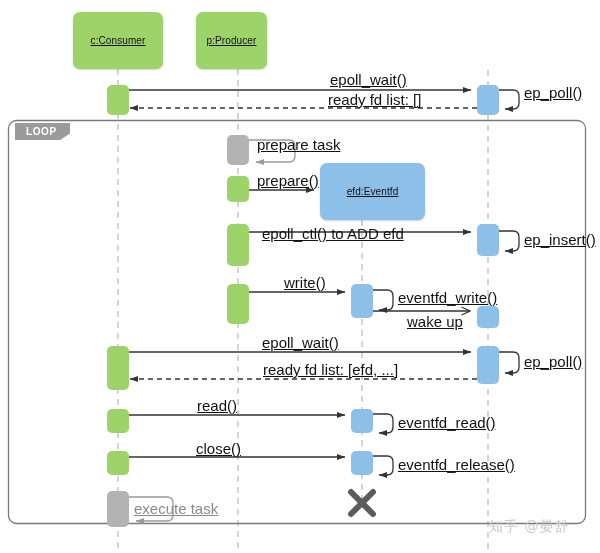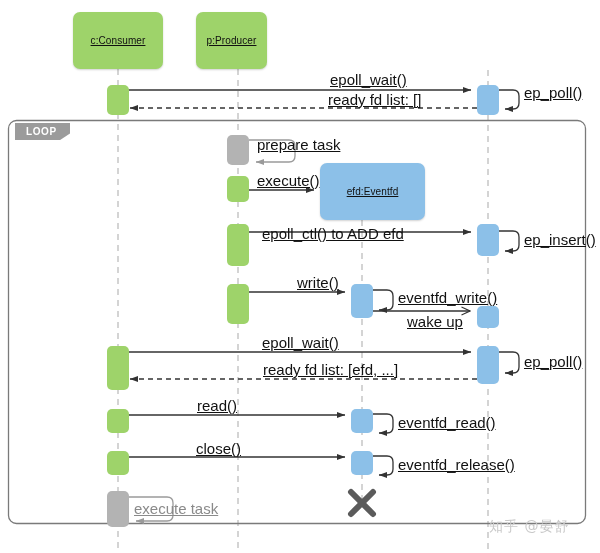--- a/index.html
+++ b/index.html
@@ -197,23 +197,23 @@
 
   <div class="activation act-gray" style="left:107px; top:491px; width:22px; height:36px;"></div>
 
   <div class="loop-tag" style="left:15px; top:123px; width:55px; height:17px;">
     <span>LOOP</span>
   </div>
 
   <div class="msg-label" style="left:330px; top:74px;">epoll_wait()</div>
   <div class="msg-label" style="left:328px; top:94px;">ready fd list: []</div>
   <div class="msg-label" style="left:257px; top:139px;">prepare task</div>
-  <div class="msg-label" style="left:257px; top:175px;">execute()</div>
+  <div class="msg-label" style="left:257px; top:175px;">prepare()</div>
   <div class="msg-label" style="left:262px; top:228px;text-align:center;">epoll_ctl() to ADD efd</div>
-  <div class="msg-label" style="left:297px; top:277px;">write()</div>
+  <div class="msg-label" style="left:284px; top:277px;">write()</div>
   <div class="msg-label" style="left:398px; top:292px;">eventfd_write()</div>
   <div class="msg-label" style="left:407px; top:316px;">wake up</div>
   <div class="msg-label" style="left:262px; top:337px;">epoll_wait()</div>
   <div class="msg-label" style="left:263px; top:364px;">ready fd list: [efd, ...]</div>
   <div class="msg-label" style="left:197px; top:400px;">read()</div>
   <div class="msg-label" style="left:398px; top:417px;">eventfd_read()</div>
   <div class="msg-label" style="left:196px; top:443px;">close()</div>
   <div class="msg-label" style="left:398px; top:459px;">eventfd_release()</div>
   <div class="msg-label gray" style="left:134px; top:503px;">execute task</div>
 

